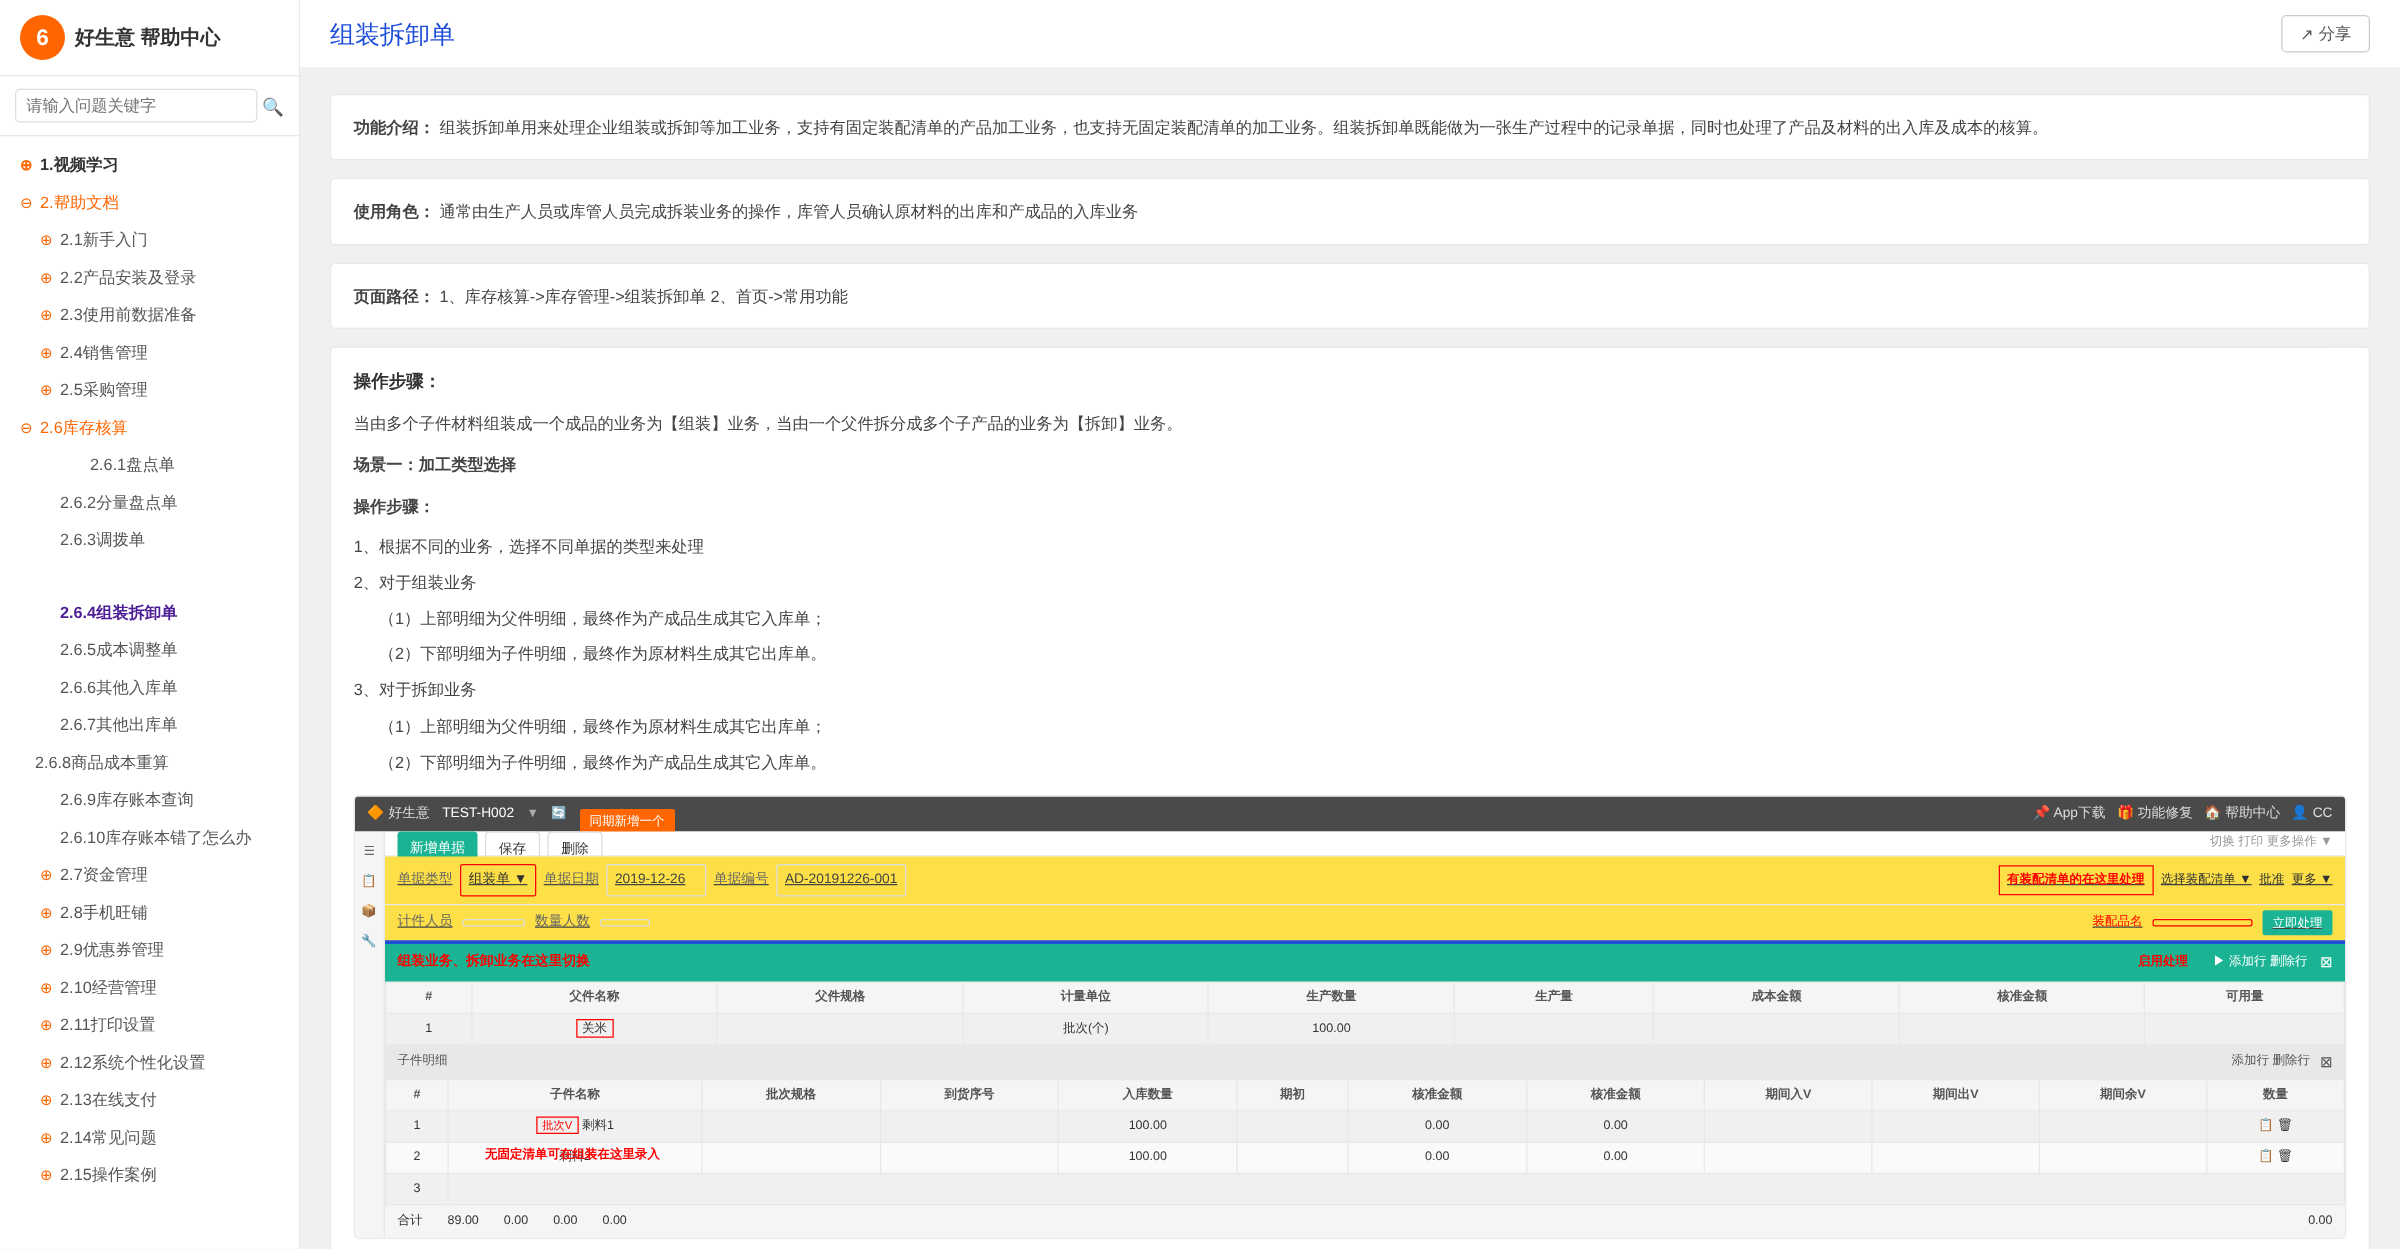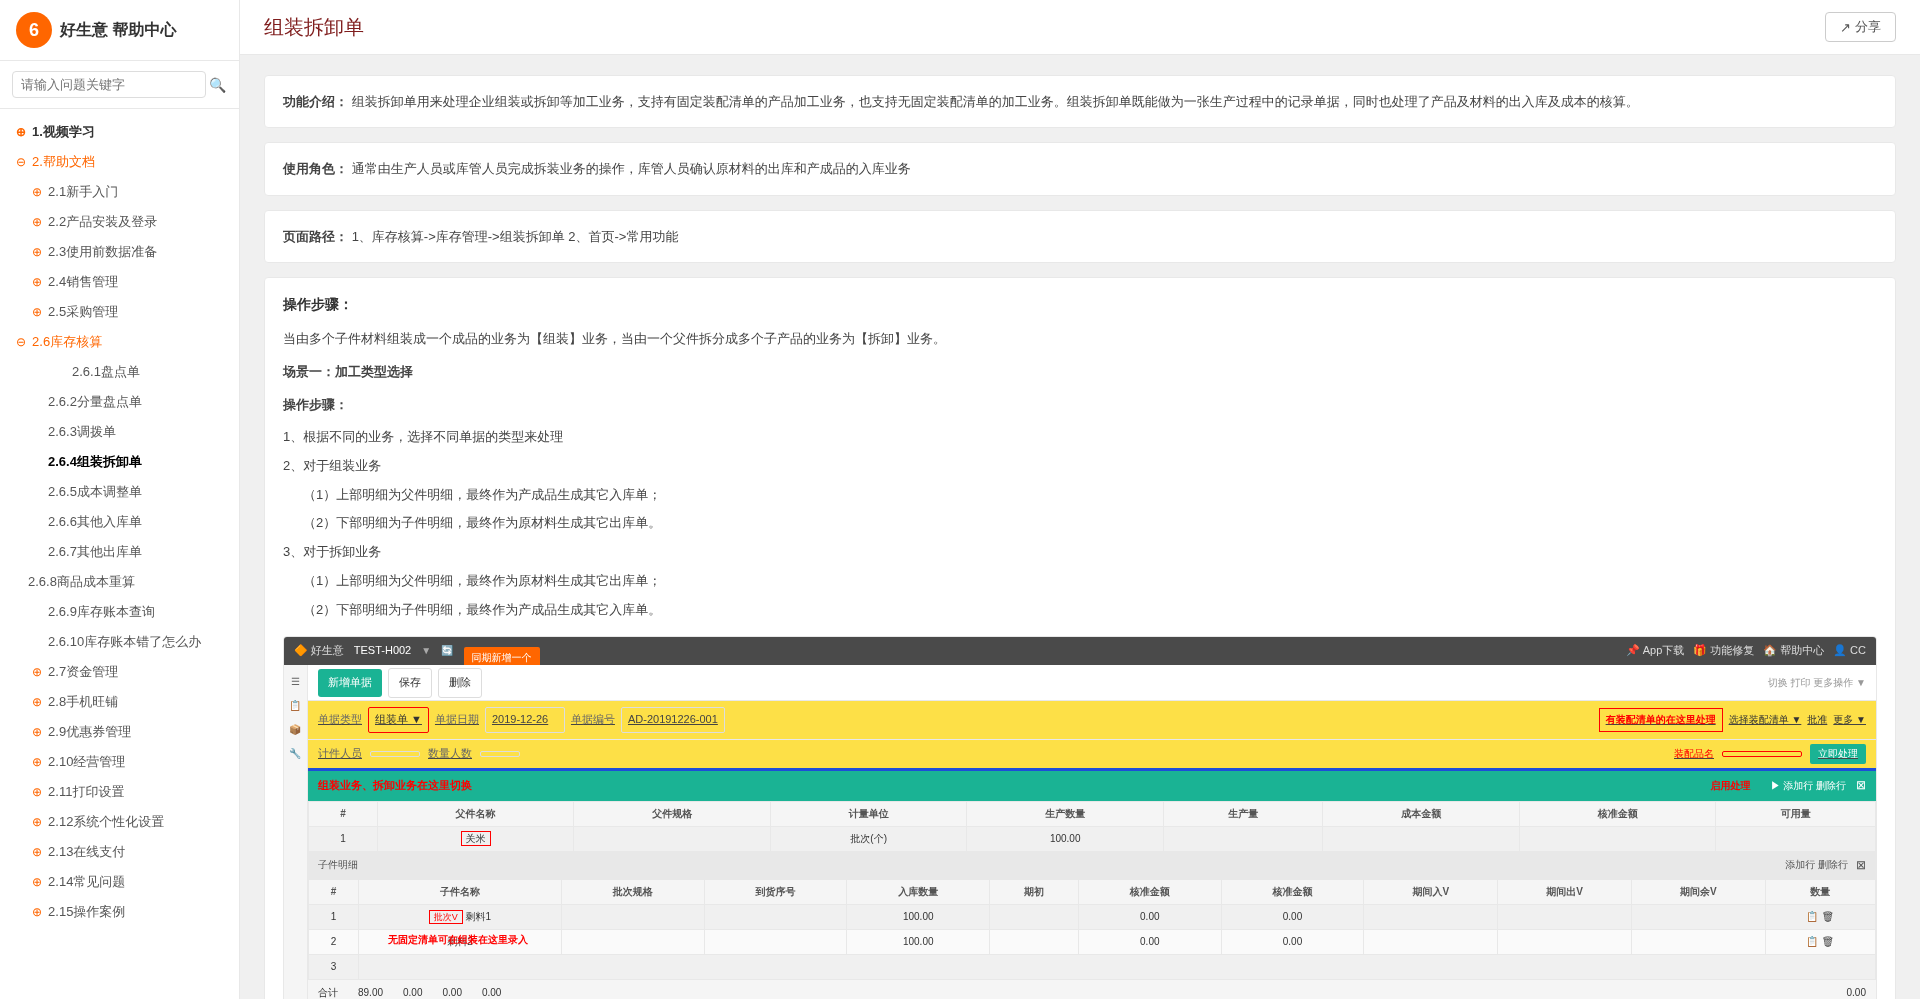--- a/index.html
+++ b/index.html
@@ -119,21 +119,21 @@
       padding: 12px 24px;
       display: flex;
       align-items: center;
       justify-content: space-between;
       border-bottom: 1px solid #e8e8e8;
     }
 
     .page-title {
       font-size: 20px;
       font-weight: 500;
-      color: #7f1d1d;
+      color: #1d4ed8;
       text-align: right;
     }
 
     .share-btn {
       border: 1px solid #ccc;
       background: #fff;
       border-radius: 4px;
       padding: 5px 14px;
       font-size: 13px;
       cursor: pointer;
@@ -215,23 +215,23 @@
     }
 
     .mock-topbar-left { color: #ddd; }
     .mock-topbar-orange { background: #f60; color: #fff; padding: 2px 8px; border-radius: 2px; font-size: 10px; margin-top: 14px; }
     .mock-topbar-right { margin-left: auto; color: #ddd; display: flex; gap: 8px; align-items: center; }
 
     .mock-nav {
       background: #fff;
       border-bottom: 1px solid #e8e8e8;
       display: flex;
-      align-items: center;
+      align-items: flex-start;
       padding: 0 10px;
-      height: 36px;
+      height: 20px;
       gap: 6px;
     }
 
     .mock-nav-tab {
       padding: 4px 10px;
       font-size: 11px;
       color: #333;
       border: 1px solid #ddd;
       border-radius: 3px;
       cursor: pointer;
@@ -377,21 +377,21 @@
     </div>
     <div class="nav-item sub" style="padding-left:72px;">
       <span>2.6.1盘点单</span>
     </div>
     <div class="nav-item sub" style="padding-left:48px;">
       <span>2.6.2分量盘点单</span>
     </div>
     <div class="nav-item sub" style="padding-left:48px;">
       <span>2.6.3调拨单</span>
     </div>
-    <div class="nav-item sub" style="padding-left:48px; color:#000000; font-weight:bold;">
+    <div class="nav-item sub" style="padding-left:48px; color:#4c1d95; font-weight:bold;margin-top:28px;">
       <span>2.6.4组装拆卸单</span>
     </div>
     <div class="nav-item sub" style="padding-left:48px;">
       <span>2.6.5成本调整单</span>
     </div>
     <div class="nav-item sub" style="padding-left:48px;">
       <span>2.6.6其他入库单</span>
     </div>
     <div class="nav-item sub" style="padding-left:48px;">
       <span>2.6.7其他出库单</span>

